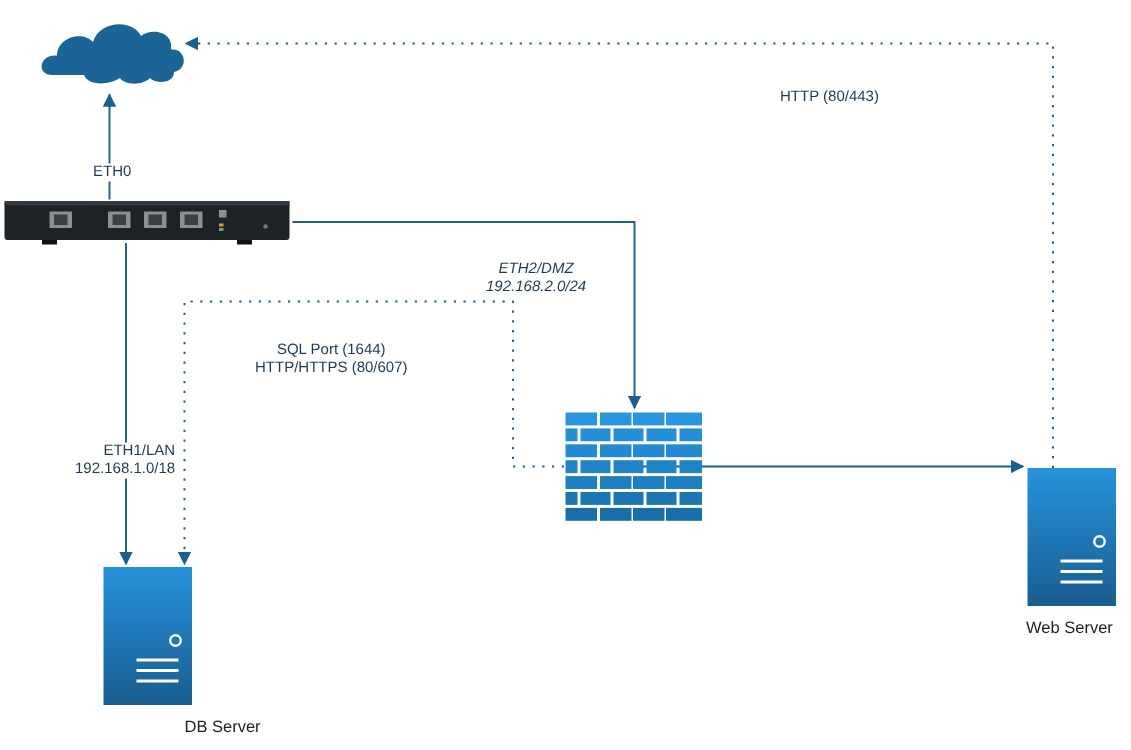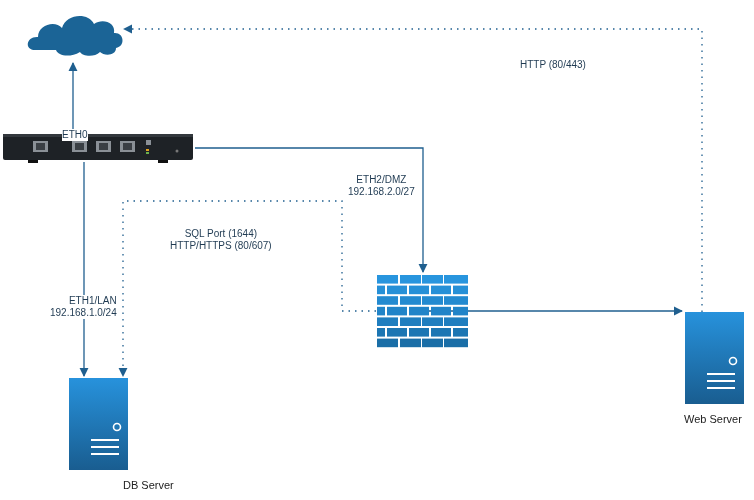--- a/index.html
+++ b/index.html
@@ -116,33 +116,33 @@
 
   <g>
     <rect x="685" y="312" width="59" height="92" fill="url(#srvGrad)"></rect>
     <circle cx="733" cy="361" r="3.5" fill="none" stroke="#fff" stroke-width="1.6"></circle>
     <rect x="707" y="373" width="28" height="2" fill="#fff"></rect>
     <rect x="707" y="380" width="28" height="2" fill="#fff"></rect>
     <rect x="707" y="387" width="28" height="2" fill="#fff"></rect>
   </g>
 </svg>
 
-<div class="lbl" style="left:62px;top:93px;">ETH0</div>
+<div class="lbl" style="left:62px;top:73px;">ETH0</div>
 
-<div class="lbl" style="left:348px;top:138px;">
+<div class="lbl" style="left:324px;top:138px;font-style:italic;">
   <div>ETH2/DMZ</div>
-  <div>192.168.2.0/27</div>
+  <div>192.168.2.0/24</div>
 </div>
 
 <div class="lbl" style="left:170px;top:192px;">
   <div>SQL Port (1644)</div>
   <div>HTTP/HTTPS (80/607)</div>
 </div>
 
 <div class="lbl" style="left:50px;top:259px;text-align:right;">
   <div>ETH1/LAN</div>
-  <div>192.168.1.0/24</div>
+  <div>192.168.1.0/18</div>
 </div>
 
 <div class="lbl" style="left:520px;top:23px;">HTTP (80/443)</div>
 
 <div class="node-label" style="left:75px;top:479px;padding-left:48px;">DB Server</div>
 <div class="node-label" style="left:684px;top:413px;">Web Server</div>
 
 </body></html>

